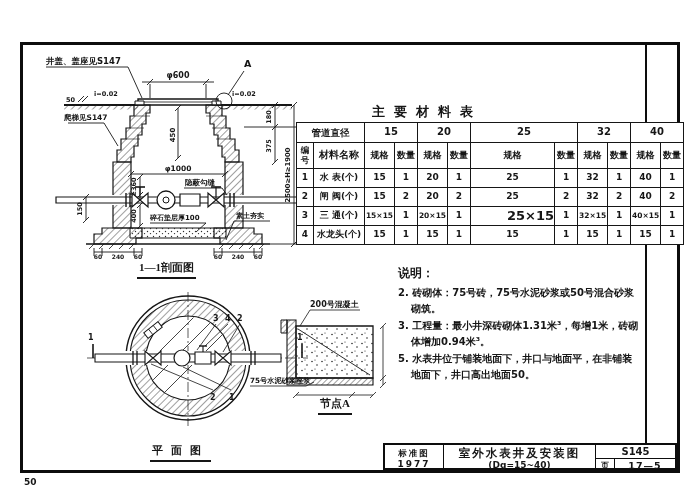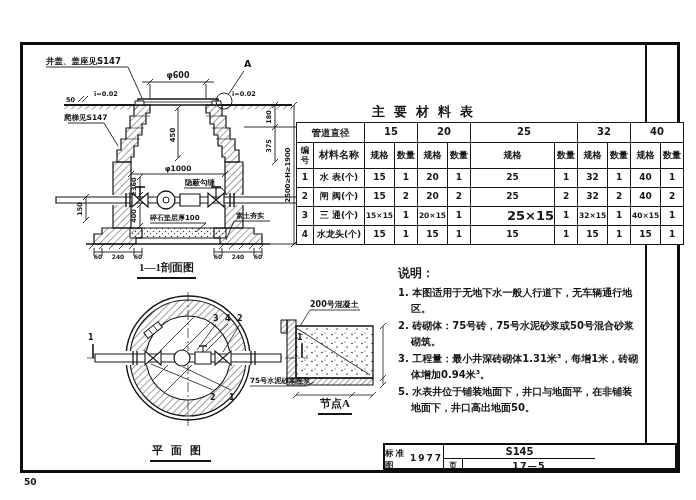--- a/index.html
+++ b/index.html
@@ -16,21 +16,21 @@
   table.mat td.nocol{width:16px;word-break:break-all;line-height:1.1;font-size:8.5px;}
   table.mat td.namecol{width:50px;font-size:10px;font-family:Liberation Serif, serif;}
   table.mat td.spec{width:29px;}
   table.mat td.qty{width:22px;}
   .tbl-title{font-weight:bold;font-size:13px;letter-spacing:9px;white-space:nowrap;}
   
   .notes-title{font-weight:bold;font-size:12px;margin-bottom:3px;}
   .note-item{font-size:10px;font-weight:bold;line-height:1.6;padding-left:13px;text-indent:-13px;margin:0 0 1px 0;}
   
   .tblock{display:grid;grid-template-columns:58px 152px 80px;border:2px solid #0d0d0d;background:#fff;box-sizing:border-box;}
-  .tblock .cell{border-left:1.4px solid #0d0d0d;display:flex;align-items:center;justify-content:center;}
+  .tblock .cell{border-left:1.4px solid #0d0d0d;display:flex;flex-direction:column;align-items:center;justify-content:center;}
   .tblock .cell:first-child{border-left:none;}
   .std1{font-size:8.5px;font-weight:bold;letter-spacing:2px;line-height:12px;}
   .std2{font-size:9px;font-weight:bold;line-height:11px;letter-spacing:2px;text-align:center;}
   .dtitle{font-size:11.5px;font-weight:bold;letter-spacing:2px;line-height:14px;white-space:nowrap;}
   .dsub{font-size:9px;font-weight:bold;line-height:11px;}
   .codecell{display:flex;flex-direction:column;}
   .code-top{height:13px;display:flex;align-items:center;justify-content:center;font-size:10px;font-weight:bold;width:100%;}
   .code-bot{height:13px;border-top:1.4px solid #0d0d0d;display:flex;width:100%;}
   .pg-label{width:18px;border-right:1.4px solid #0d0d0d;font-size:8px;font-weight:bold;display:flex;align-items:center;justify-content:center;}
   .pg-num{flex:1;font-size:9.5px;font-weight:bold;display:flex;align-items:center;justify-content:center;letter-spacing:1px;}
@@ -397,30 +397,33 @@
     <td>15</td>
     <td>1</td>
     <td>15</td>
     <td>1</td>
   </tr>
 </tbody>
   </table>
 
 <div class="abs" style="left:398px;top:258px;width:242px;margin-top:7px;">
   <div class="notes-title">说明：</div>
-  <p class="note-item">1. 本图适用于无地下水一般人行道下，无车辆通行地区。</p>
   <p class="note-item">2. 砖砌体：75号砖，75号水泥砂浆或50号混合砂浆砌筑。</p>
   <p class="note-item">3. 工程量：最小井深砖砌体1.31米³，每增1米，砖砌体增加0.94米³。</p>
   <p class="note-item">5. 水表井位于铺装地面下，井口与地面平，在非铺装地面下，井口高出地面50。</p>
 </div>
 
 <div class="abs tblock" style="left:383px;top:443px;width:294px;height:27px;">
   <div class="cell">
     <div class="std1">标准图</div>
     <div class="std2">1977</div>
+  </div>
+  <div class="cell">
+    <div class="dtitle">室外水表井及安装图</div>
+    <div class="dsub">(Dg=15~40)</div>
   </div>
   <div class="cell codecell">
     <div class="code-top">S145</div>
     <div class="code-bot">
       <div class="pg-label">页</div>
       <div class="pg-num">17—5</div>
     </div>
   </div>
 </div>
 

